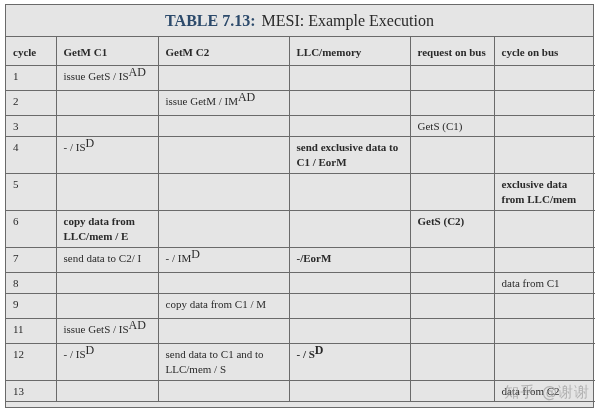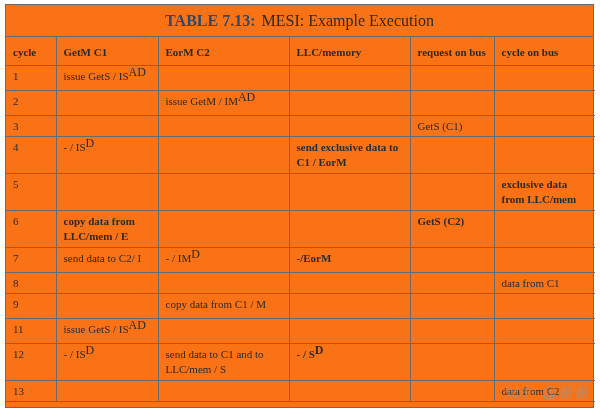--- a/index.html
+++ b/index.html
@@ -1,19 +1,19 @@
 <!DOCTYPE html>
 <html><head>
 <meta charset="utf-8">
 <style>
   html, body { margin: 0; padding: 0; background: #ffffff; }
   body { width: 600px; height: 412px; overflow: hidden; position: relative; }
   .frame {
     position: absolute; left: 5px; top: 4px; width: 589px; height: 404px;
-    border: 1.5px solid #6a6a6a; box-sizing: border-box; background: #f97316;
+    border: 1.5px solid #6a6a6a; box-sizing: border-box; background: #e5e5e5;
   }
   .title-row {
     height: 32px; display: flex; align-items: center; justify-content: center;
     border-bottom: 1.5px solid #6a6a6a; box-sizing: border-box;
     font-family: "Liberation Serif", serif; font-size: 16px; color: #222;
   }
   .title-label { color: #2c4a6b; font-weight: bold; margin-right: 6px; }
   .title-text { color: #2a2a2a; }
   table {
     width: 100%; border-collapse: collapse; table-layout: fixed;
@@ -52,21 +52,21 @@
       <col style="width:102px">
       <col style="width:131px">
       <col style="width:121px">
       <col style="width:84px">
       <col style="width:101px">
     </colgroup>
     <thead>
       <tr>
         <th>cycle</th>
         <th>GetM C1</th>
-        <th>EorM C2</th>
+        <th>GetM C2</th>
         <th>LLC/memory</th>
         <th>request on bus</th>
         <th>cycle on bus</th>
       </tr>
     </thead>
     <tbody id="tbody">
         <tr class="r-med">
           <td>1</td>
           <td><span>issue GetS / IS</span><sup>AD</sup></td>
           <td><span></span></td>

